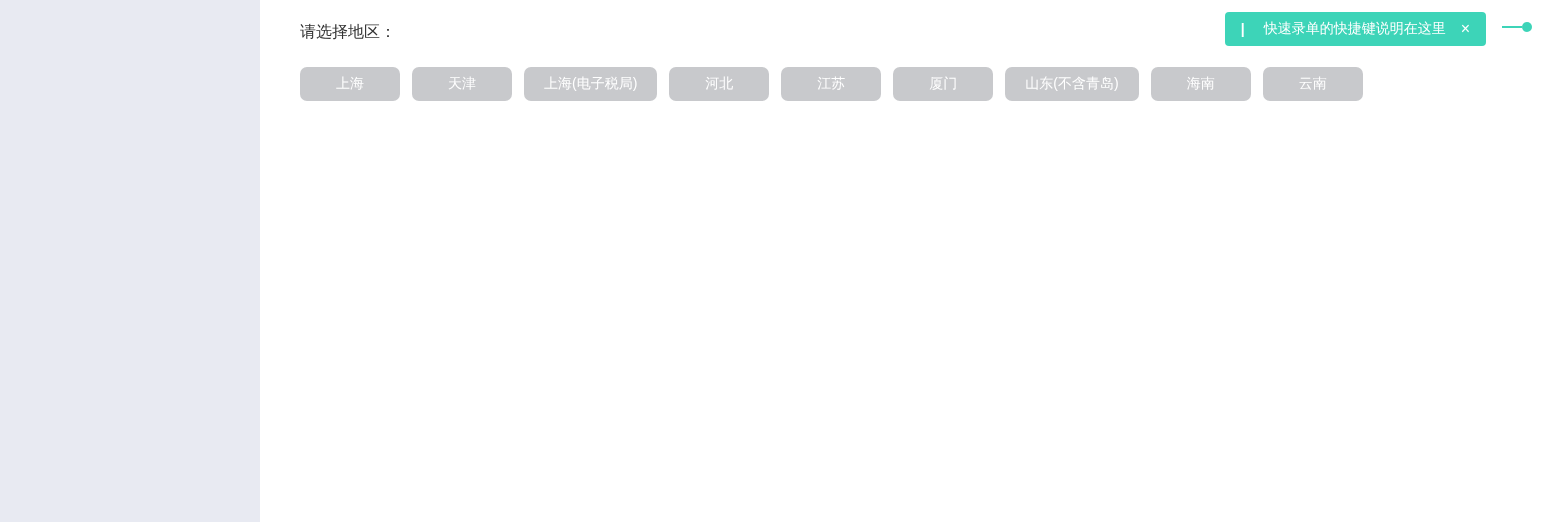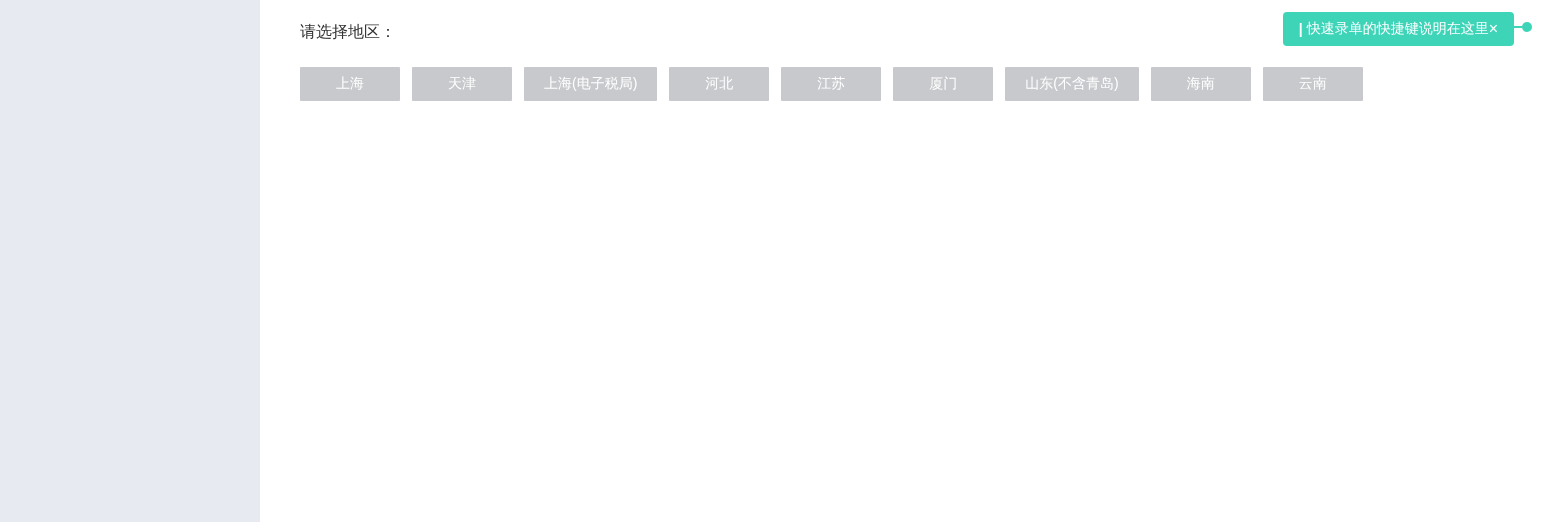--- a/index.html
+++ b/index.html
@@ -46,41 +46,41 @@
     .region-buttons {
       display: flex;
       flex-wrap: wrap;
       gap: 12px;
     }
 
     .region-btn {
       background: #c8c9cc;
       color: #fff;
       border: none;
-      border-radius: 1px;
+      border-radius: 7px;
       padding: 8px 20px;
       font-size: 14px;
       cursor: pointer;
       min-width: 100px;
       text-align: center;
       font-family: 'Microsoft YaHei', 'PingFang SC', sans-serif;
     }
 
     .tooltip-banner {
       position: absolute;
       top: 12px;
-      right: 48px;
+      right: 76px;
       background: #3dd4b8;
       color: #fff;
       padding: 8px 16px;
       border-radius: 4px;
       font-size: 14px;
       display: flex;
       align-items: center;
-      gap: 0;
+      gap: 15px;
       white-space: nowrap;
     }
 
     .tooltip-banner::before {
       content: '|';
       font-weight: bold;
       margin-right: 4px;
     }
 
     .tooltip-close {

